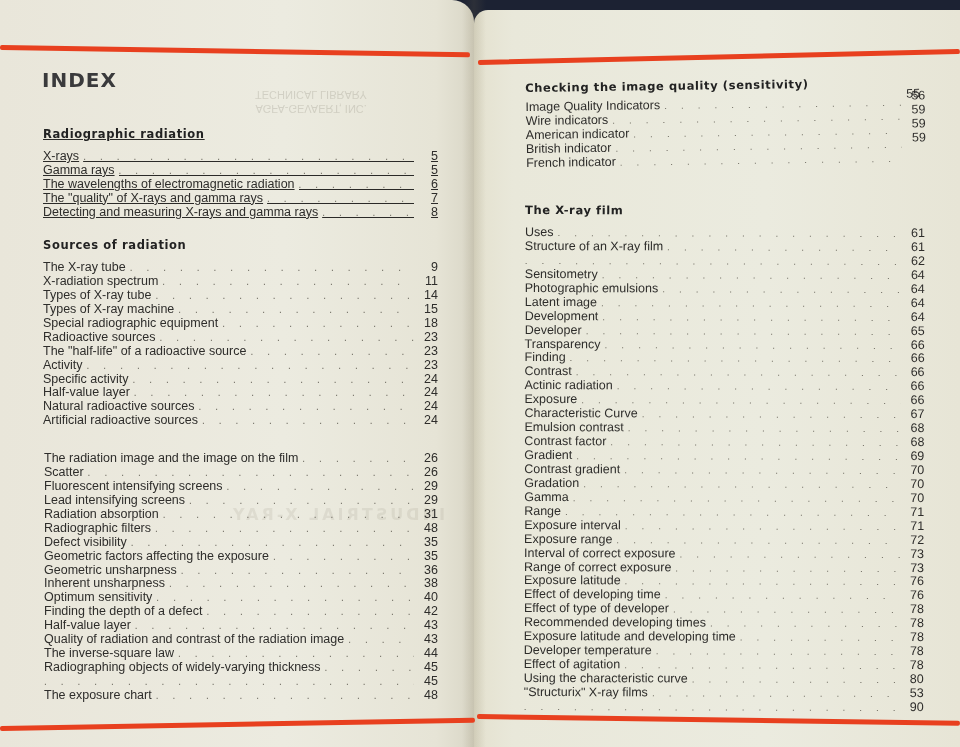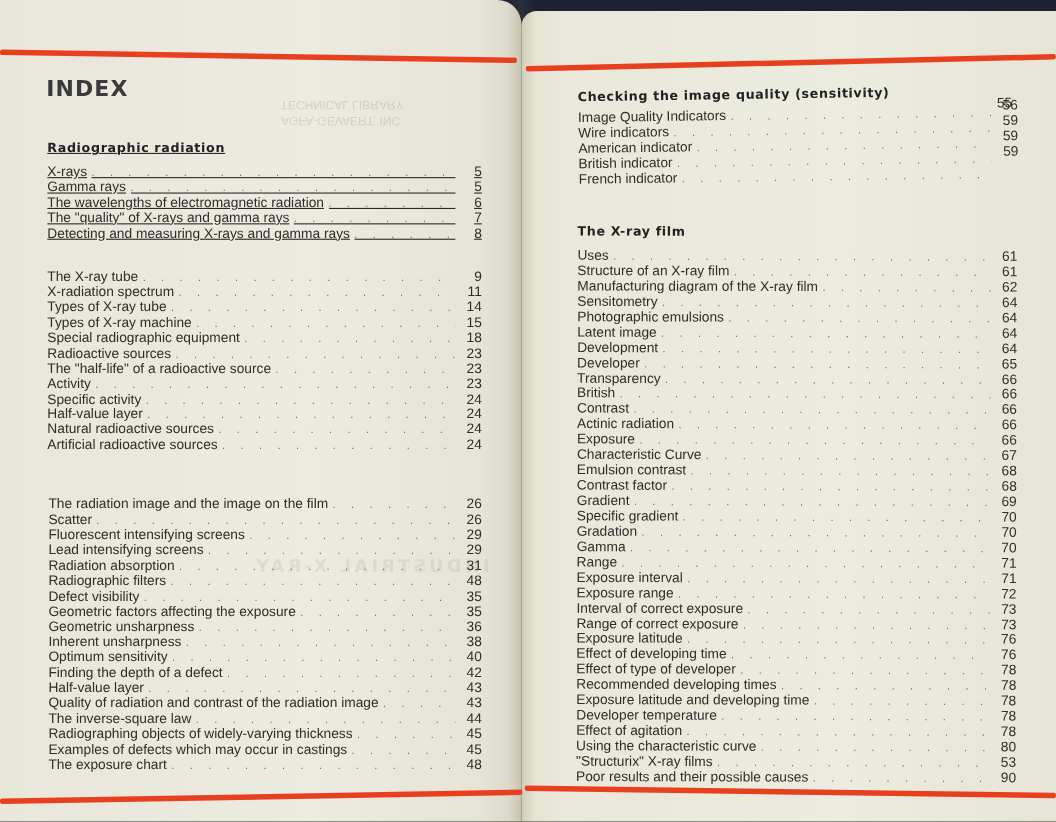--- a/index.html
+++ b/index.html
@@ -119,20 +119,21 @@
           </div>
           <div class="entry">
             <span class="entry-label">Detecting and measuring X-rays and gamma rays</span>
             <span class="entry-leader">............................................................</span>
             <span class="entry-page">8</span>
           </div>
         </div>
     </div>
 
     <div class="section" id="sec-sources">
+      <div class="section-heading">Sources of radiation</div>
       <div class="entries">
           <div class="entry">
             <span class="entry-label">The X-ray tube</span>
             <span class="entry-leader">............................................................</span>
             <span class="entry-page">9</span>
           </div>
           <div class="entry">
             <span class="entry-label">X-radiation spectrum</span>
             <span class="entry-leader">............................................................</span>
             <span class="entry-page">11</span>
@@ -266,21 +267,20 @@
             <span class="entry-label">The inverse-square law</span>
             <span class="entry-leader">............................................................</span>
             <span class="entry-page">44</span>
           </div>
           <div class="entry">
             <span class="entry-label">Radiographing objects of widely-varying thickness</span>
             <span class="entry-leader">............................................................</span>
             <span class="entry-page">45</span>
           </div>
           <div class="entry">
-            <span class="entry-label">Examples of defects which may occur in castings</span>
             <span class="entry-leader">............................................................</span>
             <span class="entry-page">45</span>
           </div>
           <div class="entry">
             <span class="entry-label">The exposure chart</span>
             <span class="entry-leader">............................................................</span>
             <span class="entry-page">48</span>
           </div>
         </div>
     </div>
@@ -327,21 +327,20 @@
           <span class="entry-label">Uses</span>
           <span class="entry-leader">............................................................</span>
           <span class="entry-page">61</span>
         </div>
         <div class="entry">
           <span class="entry-label">Structure of an X-ray film</span>
           <span class="entry-leader">............................................................</span>
           <span class="entry-page">61</span>
         </div>
         <div class="entry">
-          <span class="entry-label">Manufacturing diagram of the X-ray film</span>
           <span class="entry-leader">............................................................</span>
           <span class="entry-page">62</span>
         </div>
         <div class="entry">
           <span class="entry-label">Sensitometry</span>
           <span class="entry-leader">............................................................</span>
           <span class="entry-page">64</span>
         </div>
         <div class="entry">
           <span class="entry-label">Photographic emulsions</span>
@@ -362,21 +361,21 @@
           <span class="entry-label">Developer</span>
           <span class="entry-leader">............................................................</span>
           <span class="entry-page">65</span>
         </div>
         <div class="entry">
           <span class="entry-label">Transparency</span>
           <span class="entry-leader">............................................................</span>
           <span class="entry-page">66</span>
         </div>
         <div class="entry">
-          <span class="entry-label">British</span>
+          <span class="entry-label">Finding</span>
           <span class="entry-leader">............................................................</span>
           <span class="entry-page">66</span>
         </div>
         <div class="entry">
           <span class="entry-label">Contrast</span>
           <span class="entry-leader">............................................................</span>
           <span class="entry-page">66</span>
         </div>
         <div class="entry">
           <span class="entry-label">Actinic radiation</span>
@@ -402,21 +401,21 @@
           <span class="entry-label">Contrast factor</span>
           <span class="entry-leader">............................................................</span>
           <span class="entry-page">68</span>
         </div>
         <div class="entry">
           <span class="entry-label">Gradient</span>
           <span class="entry-leader">............................................................</span>
           <span class="entry-page">69</span>
         </div>
         <div class="entry">
-          <span class="entry-label">Specific gradient</span>
+          <span class="entry-label">Contrast gradient</span>
           <span class="entry-leader">............................................................</span>
           <span class="entry-page">70</span>
         </div>
         <div class="entry">
           <span class="entry-label">Gradation</span>
           <span class="entry-leader">............................................................</span>
           <span class="entry-page">70</span>
         </div>
         <div class="entry">
           <span class="entry-label">Gamma</span>
@@ -487,21 +486,20 @@
           <span class="entry-label">Using the characteristic curve</span>
           <span class="entry-leader">............................................................</span>
           <span class="entry-page">80</span>
         </div>
         <div class="entry">
           <span class="entry-label">"Structurix" X-ray films</span>
           <span class="entry-leader">............................................................</span>
           <span class="entry-page">53</span>
         </div>
         <div class="entry">
-          <span class="entry-label">Poor results and their possible causes</span>
           <span class="entry-leader">............................................................</span>
           <span class="entry-page">90</span>
         </div>
       </div>
   </div>
 
   <div class="gutter-shadow"></div>
 
   <div class="rule rule-left-top"></div>
   <div class="rule rule-right-top"></div>

